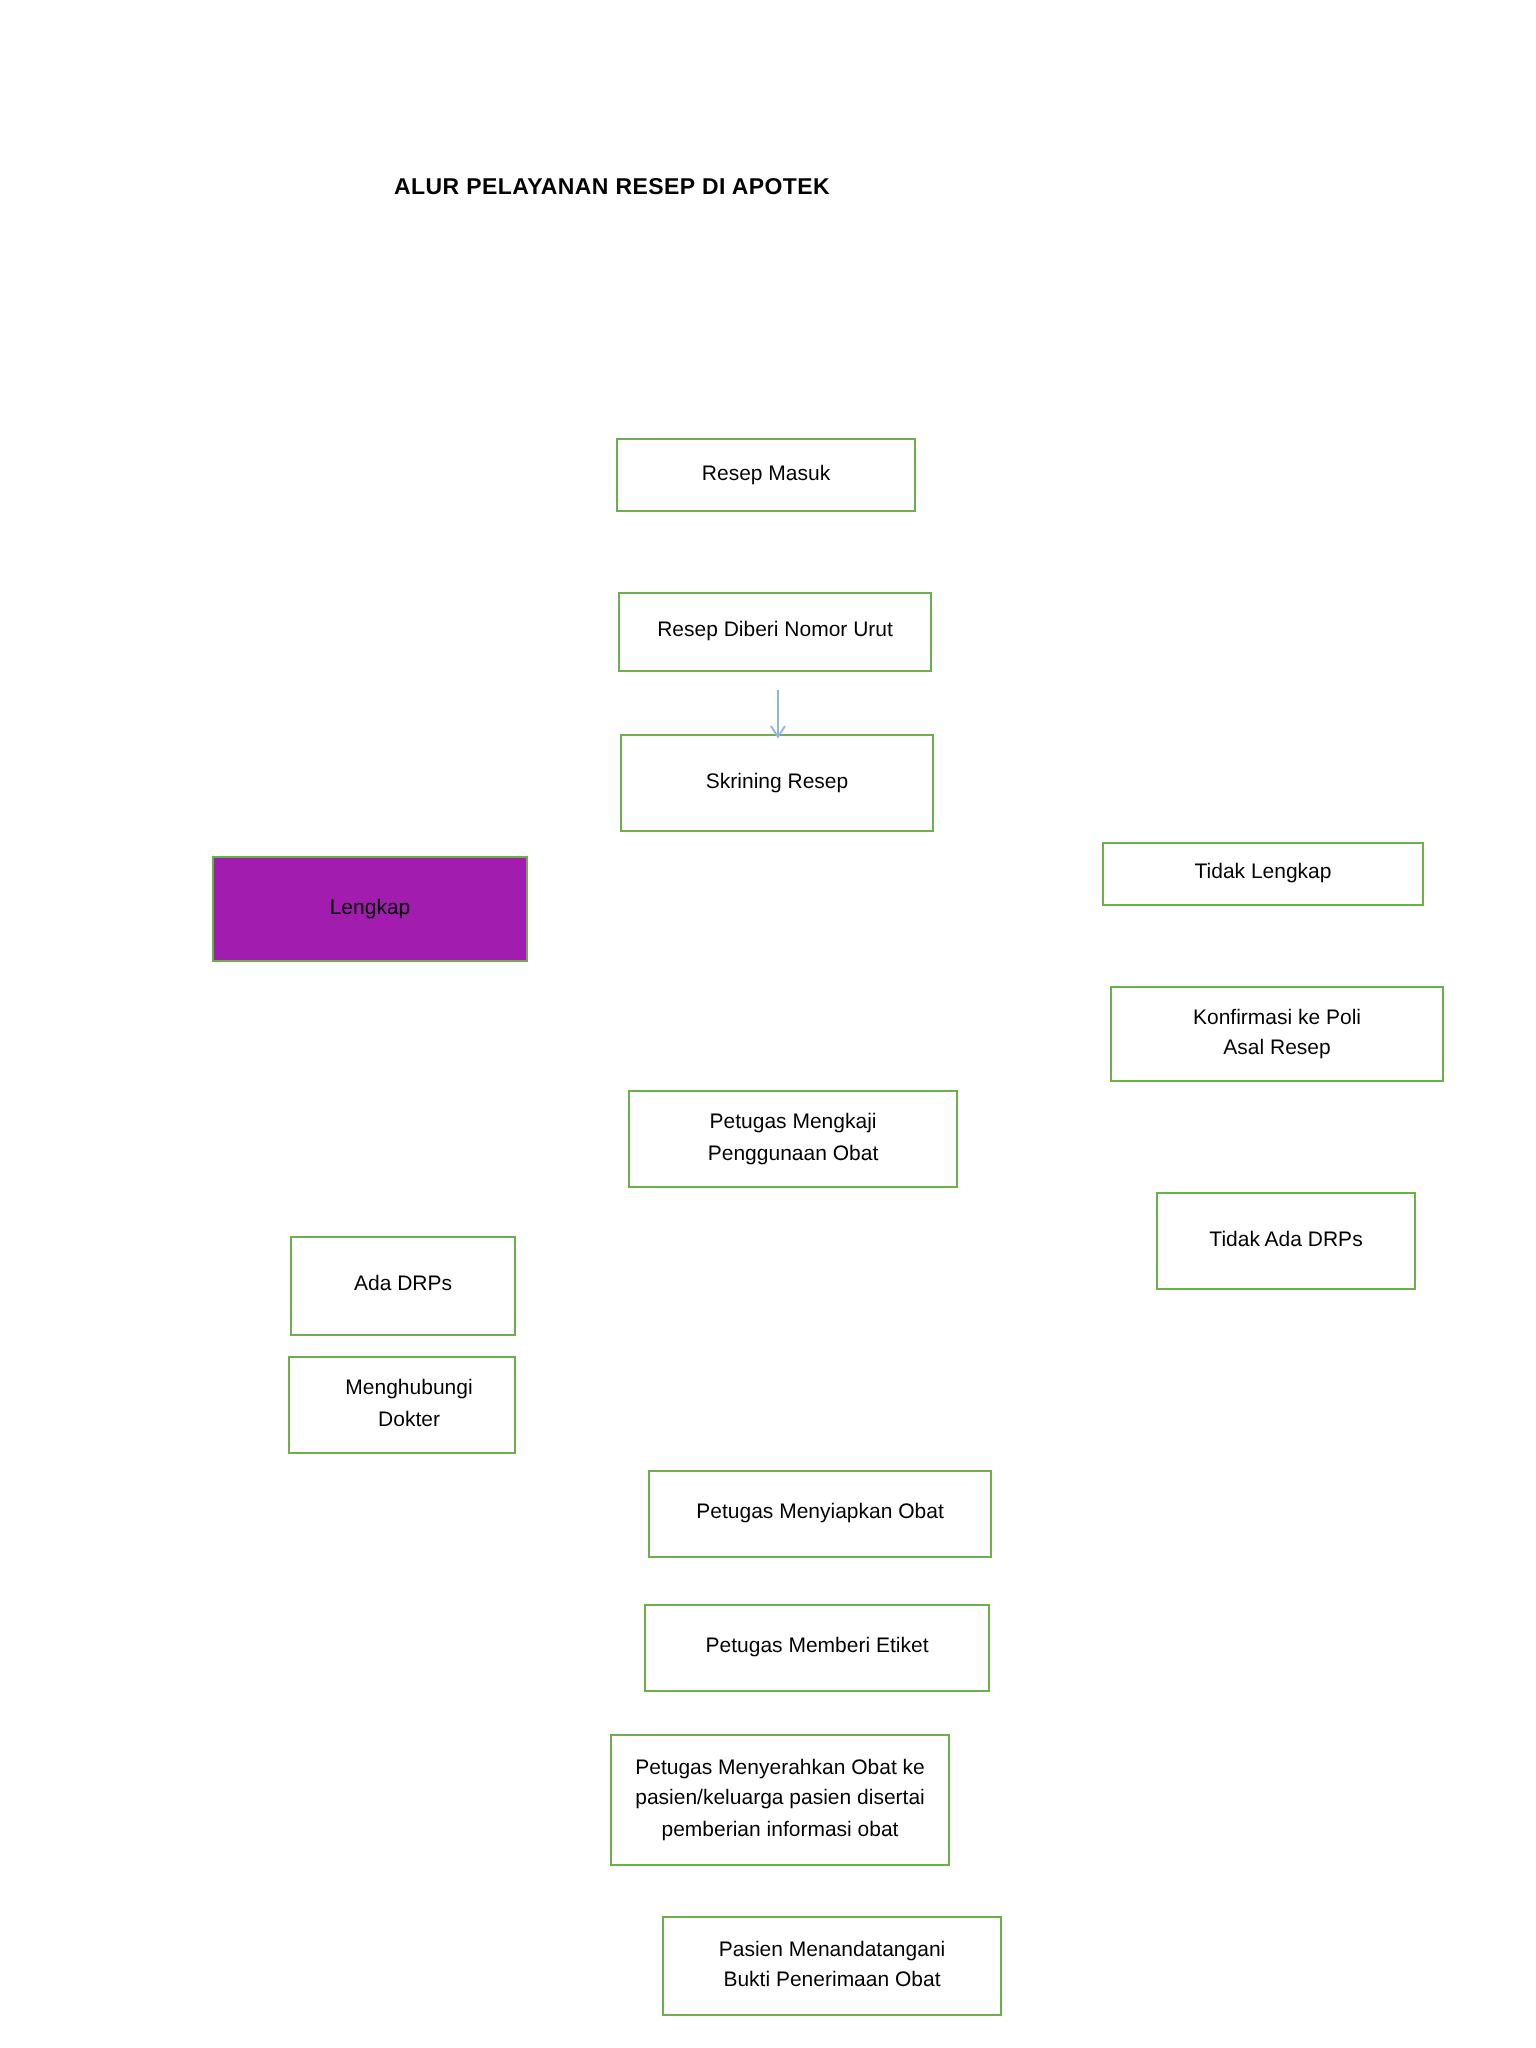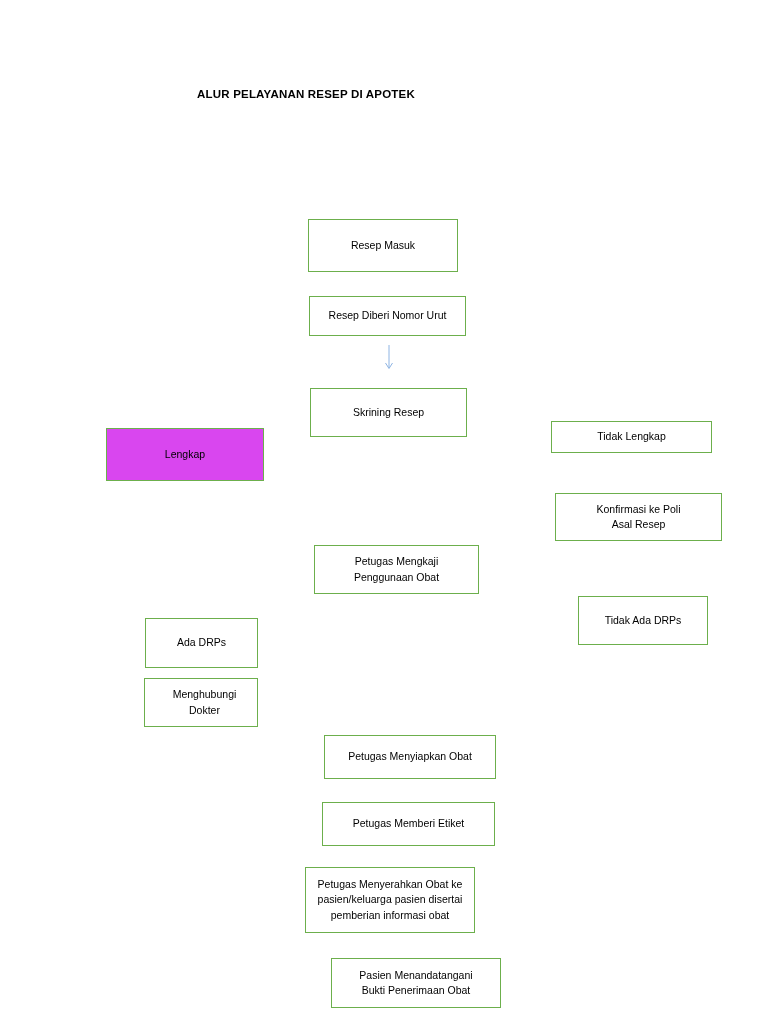--- a/index.html
+++ b/index.html
@@ -54,24 +54,24 @@
   }
 </style>
 </head>
 <body>
 
 <div id="page">
 
   <div class="chart-title">ALUR PELAYANAN RESEP DI APOTEK</div>
 
   <div id="nodes-layer">
-      <div class="node" style="left: 308px; top: 219px; width: 150px; height: 53px; border-color: rgb(108, 175, 76); background: rgb(255, 255, 255); color: rgb(0, 0, 0);">Resep Masuk</div>
+      <div class="node" style="left: 308px; top: 219px; width: 150px; height: 37px; border-color: rgb(108, 175, 76); background: rgb(255, 255, 255); color: rgb(0, 0, 0);">Resep Masuk</div>
       <div class="node" style="left: 309px; top: 296px; width: 157px; height: 40px; border-color: rgb(108, 175, 76); background: rgb(255, 255, 255); color: rgb(0, 0, 0);">Resep Diberi Nomor Urut</div>
-      <div class="node" style="left: 310px; top: 367px; width: 157px; height: 49px; border-color: rgb(108, 175, 76); background: rgb(255, 255, 255); color: rgb(0, 0, 0); margin-top: 21px;">Skrining Resep</div>
-      <div class="node" style="left: 106px; top: 428px; width: 158px; height: 53px; border-color: rgb(108, 175, 76); background: #d946ef; color: rgb(0, 0, 0);">Lengkap</div>
+      <div class="node" style="left: 310px; top: 367px; width: 157px; height: 49px; border-color: rgb(108, 175, 76); background: rgb(255, 255, 255); color: rgb(0, 0, 0);">Skrining Resep</div>
+      <div class="node" style="left: 106px; top: 428px; width: 158px; height: 53px; border-color: rgb(108, 175, 76); background: #a21caf; color: rgb(0, 0, 0);">Lengkap</div>
       <div class="node" style="left: 551px; top: 421px; width: 161px; height: 32px; border-color: rgb(108, 175, 76); background: rgb(255, 255, 255); color: rgb(0, 0, 0);">Tidak Lengkap</div>
       <div class="node" style="left: 555px; top: 493px; width: 167px; height: 48px; border-color: rgb(108, 175, 76); background: rgb(255, 255, 255); color: rgb(0, 0, 0);">Konfirmasi ke Poli
 Asal Resep</div>
       <div class="node" style="left: 314px; top: 545px; width: 165px; height: 49px; border-color: rgb(108, 175, 76); background: rgb(255, 255, 255); color: rgb(0, 0, 0);">Petugas Mengkaji
 Penggunaan Obat</div>
       <div class="node" style="left: 145px; top: 598px; width: 113px; height: 50px; border-color: rgb(108, 175, 76); background: rgb(255, 255, 255); color: rgb(0, 0, 0); margin-top: 20px;">Ada DRPs</div>
       <div class="node" style="left: 578px; top: 596px; width: 130px; height: 49px; border-color: rgb(108, 175, 76); background: rgb(255, 255, 255); color: rgb(0, 0, 0);">Tidak Ada DRPs</div>
       <div class="node" style="left: 144px; top: 678px; width: 114px; height: 49px; border-color: rgb(108, 175, 76); background: rgb(255, 255, 255); color: rgb(0, 0, 0); padding-left: 13px;">Menghubungi
 Dokter</div>
       <div class="node" style="left: 324px; top: 735px; width: 172px; height: 44px; border-color: rgb(108, 175, 76); background: rgb(255, 255, 255); color: rgb(0, 0, 0);">Petugas Menyiapkan Obat</div>

